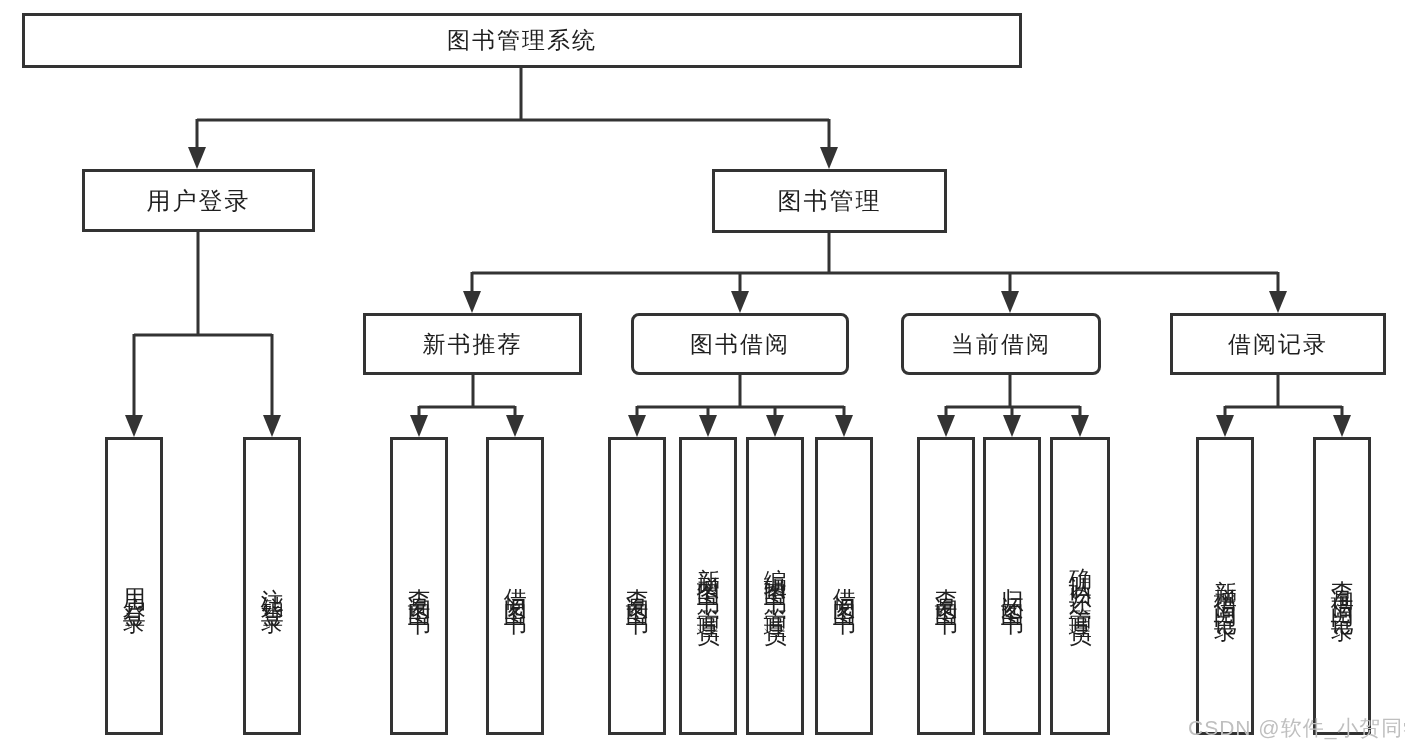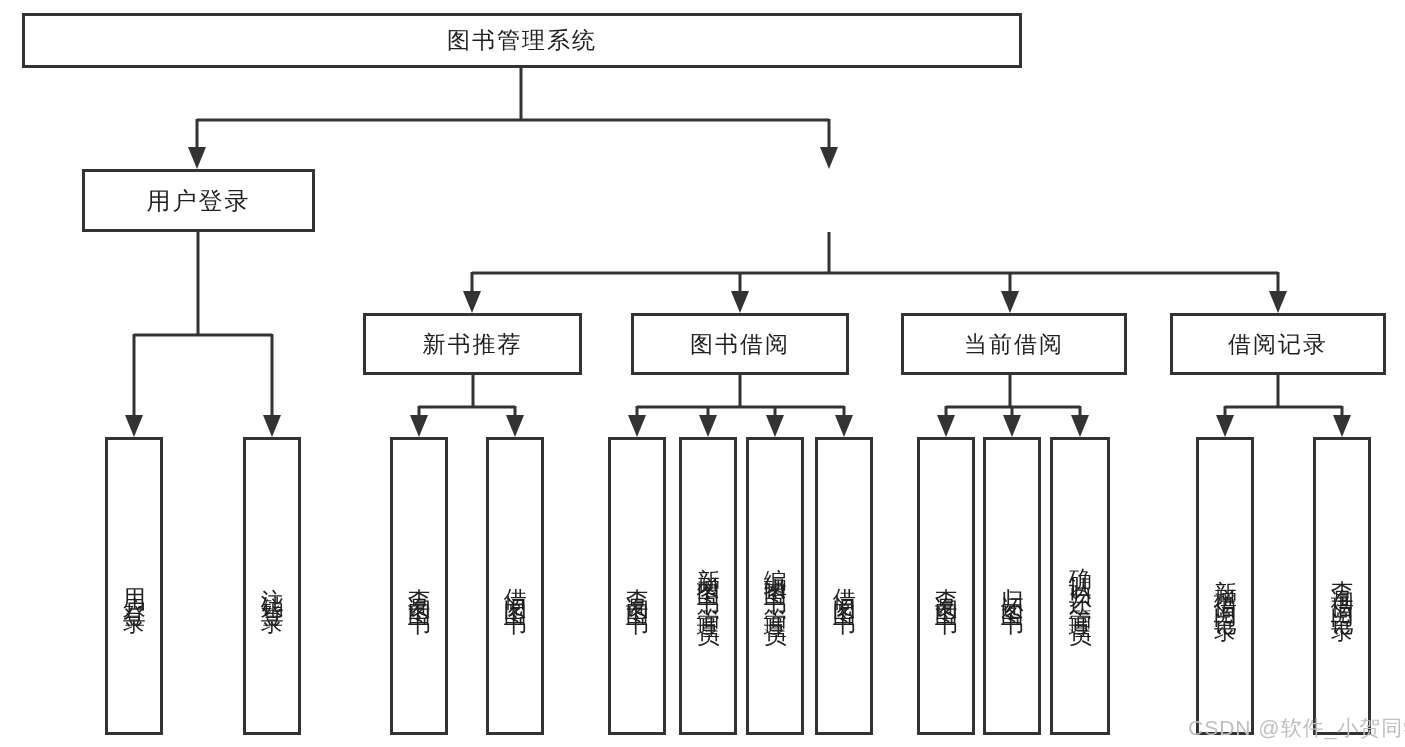--- a/index.html
+++ b/index.html
@@ -33,22 +33,22 @@
     color: #1f1f1f;
     font-size: 24px;
     letter-spacing: 2px;
     white-space: nowrap;
   }
   .root-box   { left: 22px;  top: 13px;  width: 1000px; height: 55px; font-size: 23px; }
   .l2-a       { left: 82px;  top: 169px; width: 233px;  height: 63px; }
   .l2-b       { left: 712px; top: 169px; width: 235px;  height: 64px; }
   .l3         { top: 313px;  height: 62px; font-size: 23px; }
   .l3-a       { left: 363px;  width: 219px; justify-content: center; }
-  .l3-b       { left: 631px;  width: 218px; }
-  .l3-c       { left: 901px;  width: 226px; }
+  .l3-b       { left: 631px;  width: 218px; border-radius: 8px; }
+  .l3-c       { left: 901px;  width: 200px; border-radius: 8px; }
   .l3-d       { left: 1170px; width: 216px; }
   .leaf       { top: 437px; height: 298px; width: 58px; }
   .leaf-wide  { width: 60px; }
   .leaf .vtext {
     writing-mode: vertical-rl;
     text-orientation: mixed;
     font-size: 23px;
     letter-spacing: 8px;
     line-height: 1.1;
     color: #1f1f1f;
@@ -121,20 +121,23 @@
     </g>
   </svg>
 
   <div class="box root-box">
     <span>图书管理系统</span>
   </div>
 
   <div class="box l2-a">
     <span>用户登录</span>
   </div>
+  <div class="box l2-b">
+    <span>图书管理</span>
+  </div>
 
   <div class="box l3 l3-a">
     <span>新书推荐</span>
   </div>
   <div class="box l3 l3-b">
     <span>图书借阅</span>
   </div>
   <div class="box l3 l3-c">
     <span>当前借阅</span>
   </div>

